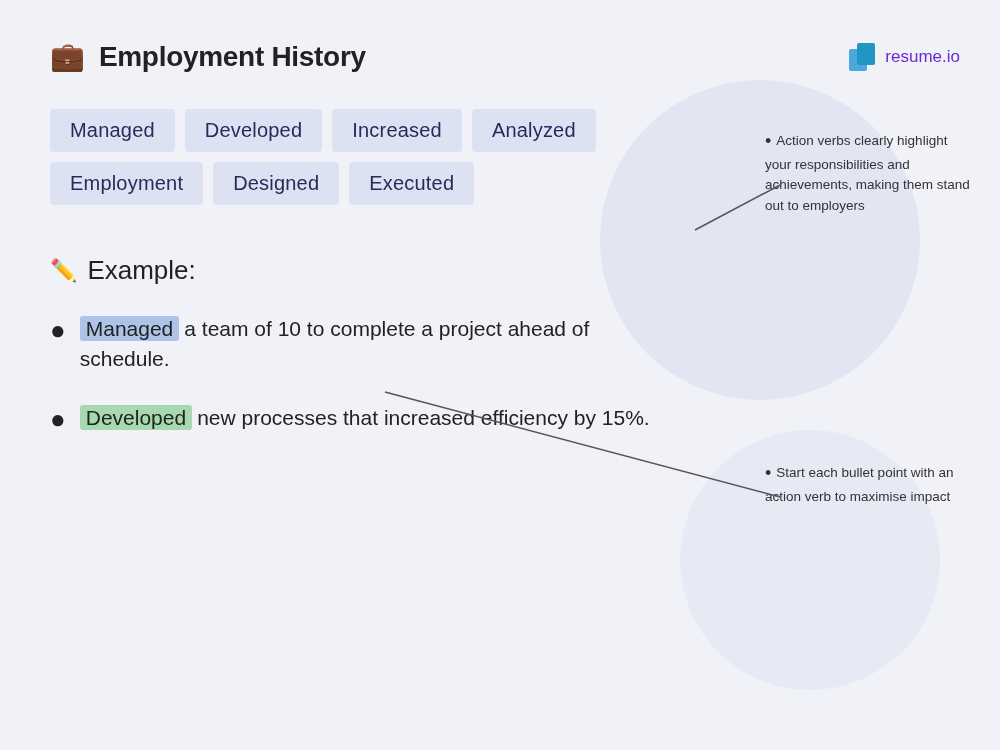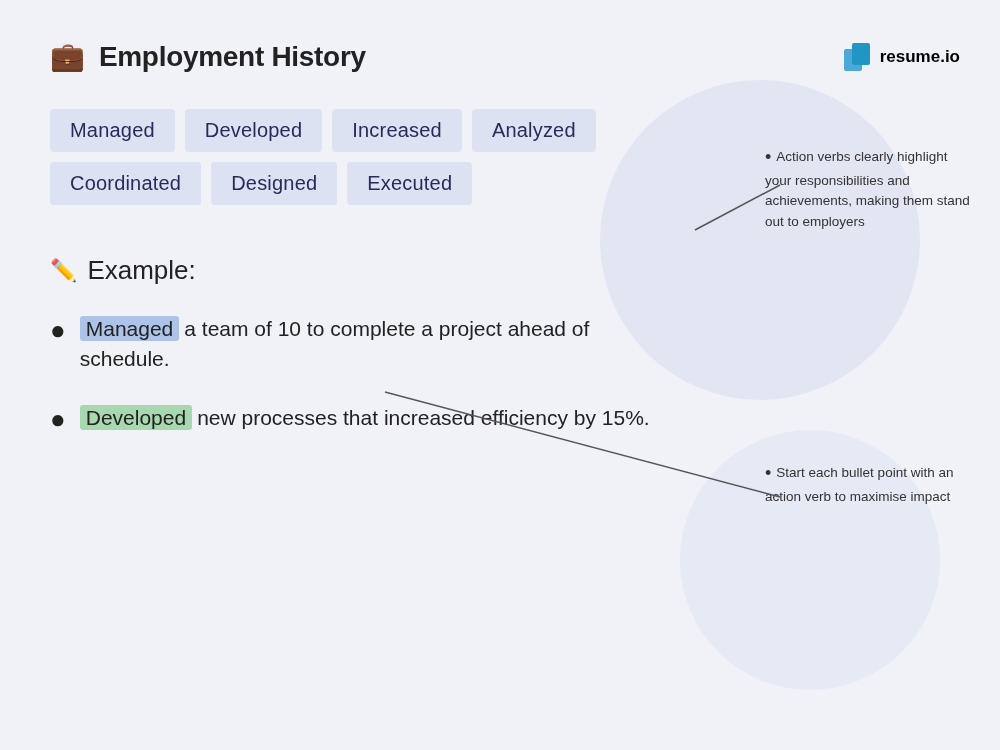--- a/index.html
+++ b/index.html
@@ -77,22 +77,22 @@
       gap: 8px;
     }
 
     .logo-icon {
       width: 28px;
       height: 28px;
     }
 
     .logo-text {
       font-size: 17px;
-      font-weight: 700;
-      color: #000000;
+      font-weight: 400;
+      color: #6d28d9;
     }
 
     
     .content-area {
       display: flex;
       gap: 0;
       align-items: flex-end;
     }
 
     .left-panel {
@@ -177,21 +177,21 @@
       background: #a8d8b0;
       border-radius: 3px;
       padding: 1px 6px;
       margin-right: 5px;
       font-weight: 400;
     }
 
     
     .annotation-1 {
       position: absolute;
-      top: 144px;
+      top: 128px;
       right: 30px;
       width: 205px;
     }
 
     .annotation-2 {
       position: absolute;
       top: 460px;
       right: 30px;
       width: 205px;
     }
@@ -248,21 +248,21 @@
 
   <div class="content-area">
     <div class="left-panel">
 
       <div class="verbs-section">
         <div class="verbs-grid">
           <span class="verb-chip">Managed</span>
           <span class="verb-chip">Developed</span>
           <span class="verb-chip">Increased</span>
           <span class="verb-chip">Analyzed</span>
-          <span class="verb-chip">Coordinated</span>
+          <span class="verb-chip">Employment</span>
           <span class="verb-chip">Designed</span>
           <span class="verb-chip">Executed</span>
         </div>
       </div>
 
       <div class="example-section">
         <div class="example-label">
           <span class="pencil-icon">✏️</span>
           <span>Example:</span>
         </div>

